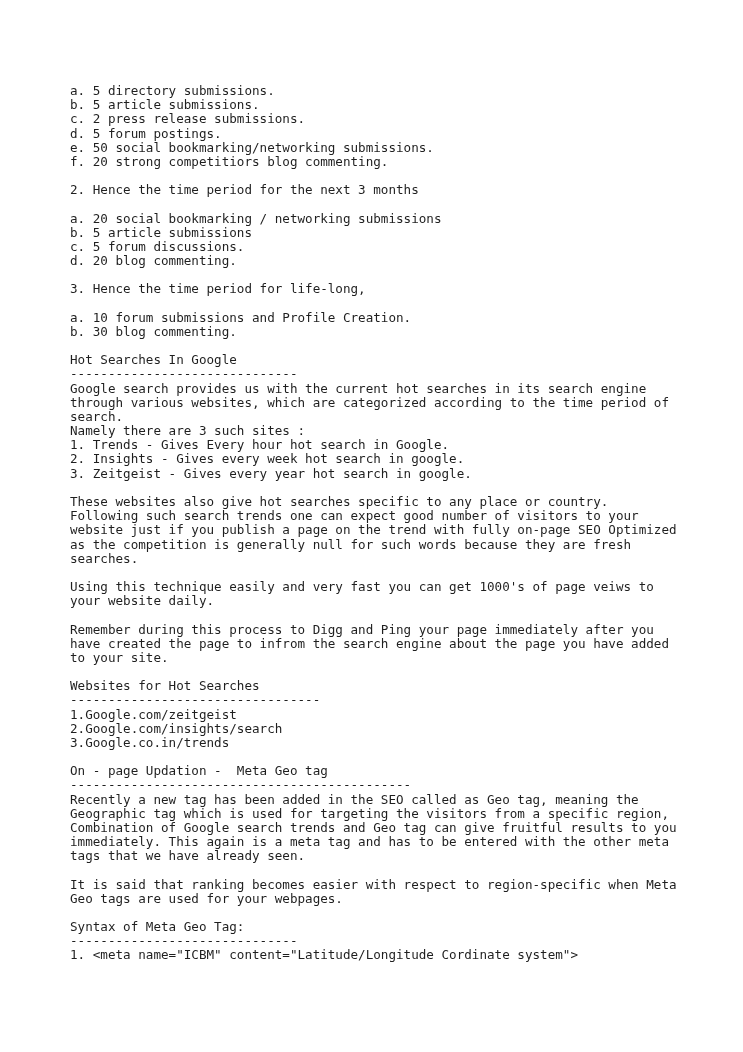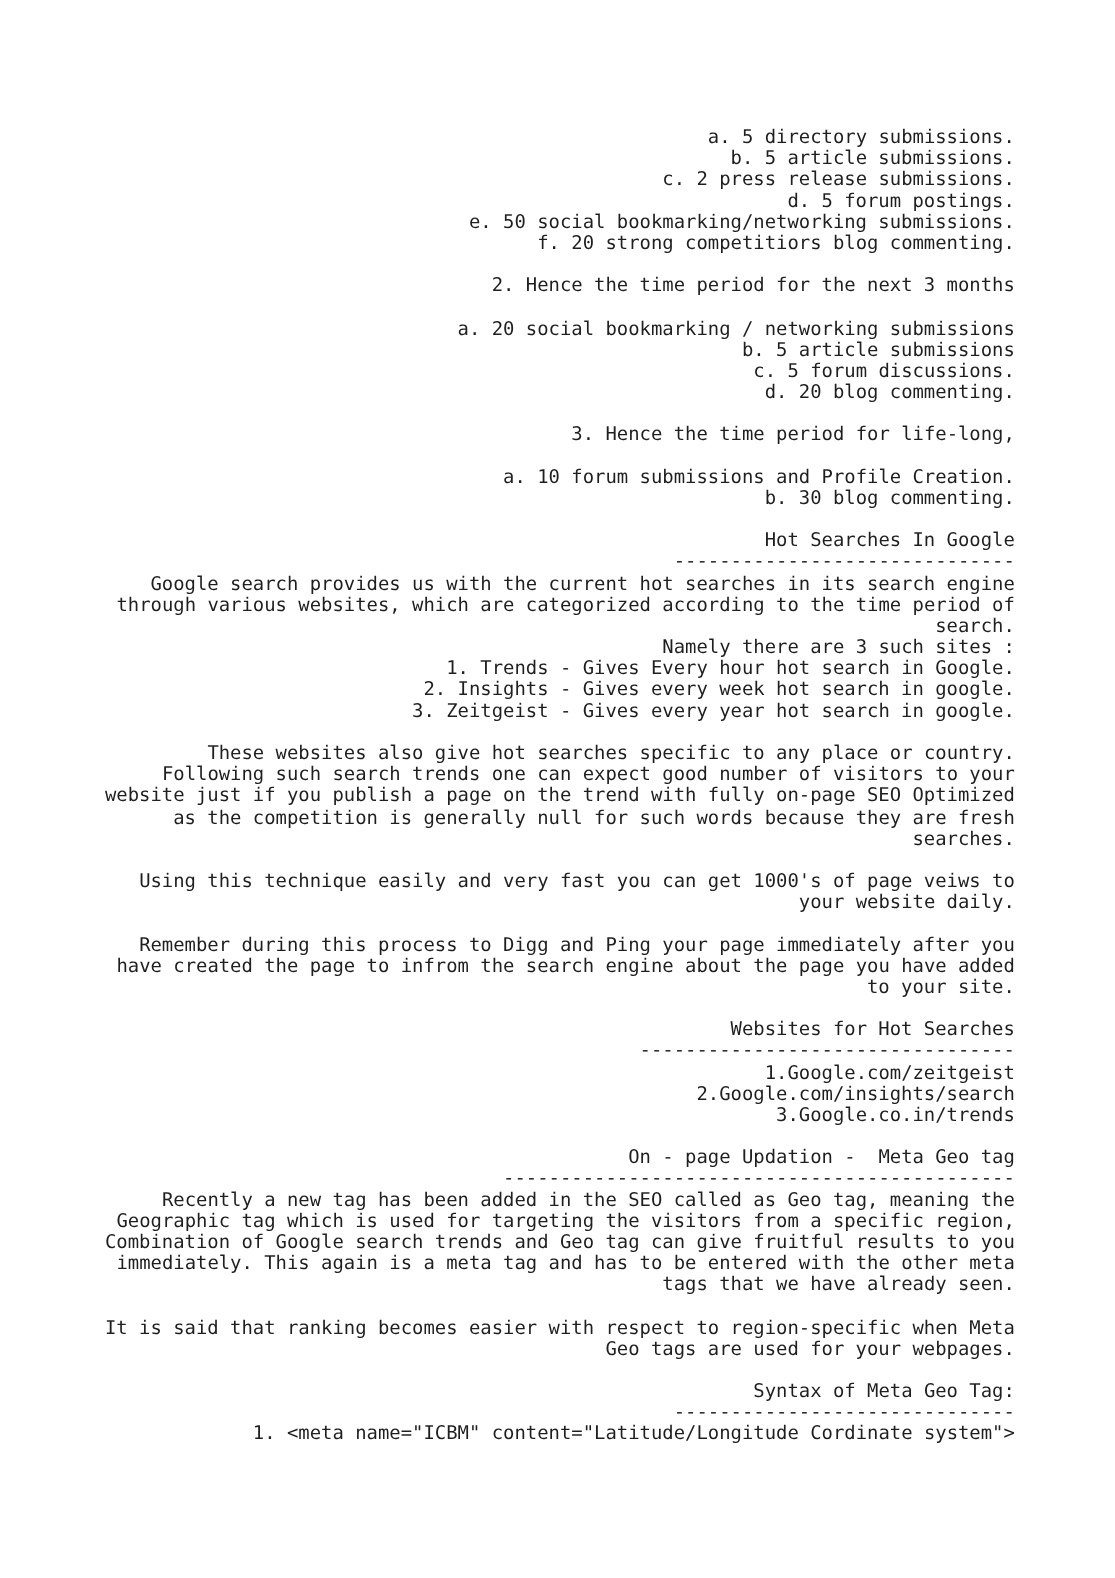--- a/index.html
+++ b/index.html
@@ -6,21 +6,20 @@
     margin: 0;
     padding: 0;
     background: #ffffff;
   }
   .page {
     position: relative;
     width: 743px;
     height: 1052px;
     background: #ffffff;
     overflow: hidden;
-    text-align: right;
   }
   .doc-content {
     position: absolute;
     left: 70px;
     top: 84px;
     font-family: "DejaVu Sans Mono", "Liberation Mono", monospace;
     font-size: 12.6px;
     line-height: 14.18px;
     white-space: pre;
     letter-spacing: 0;

